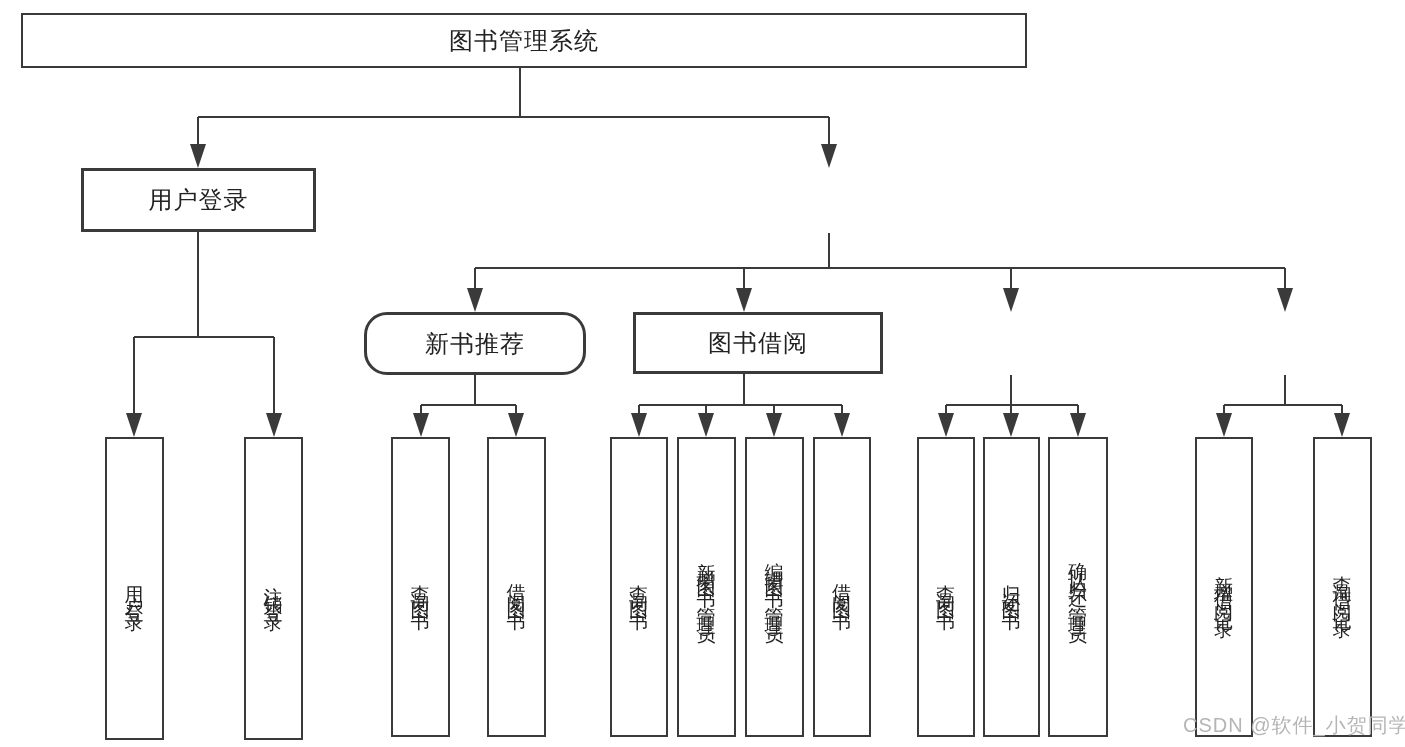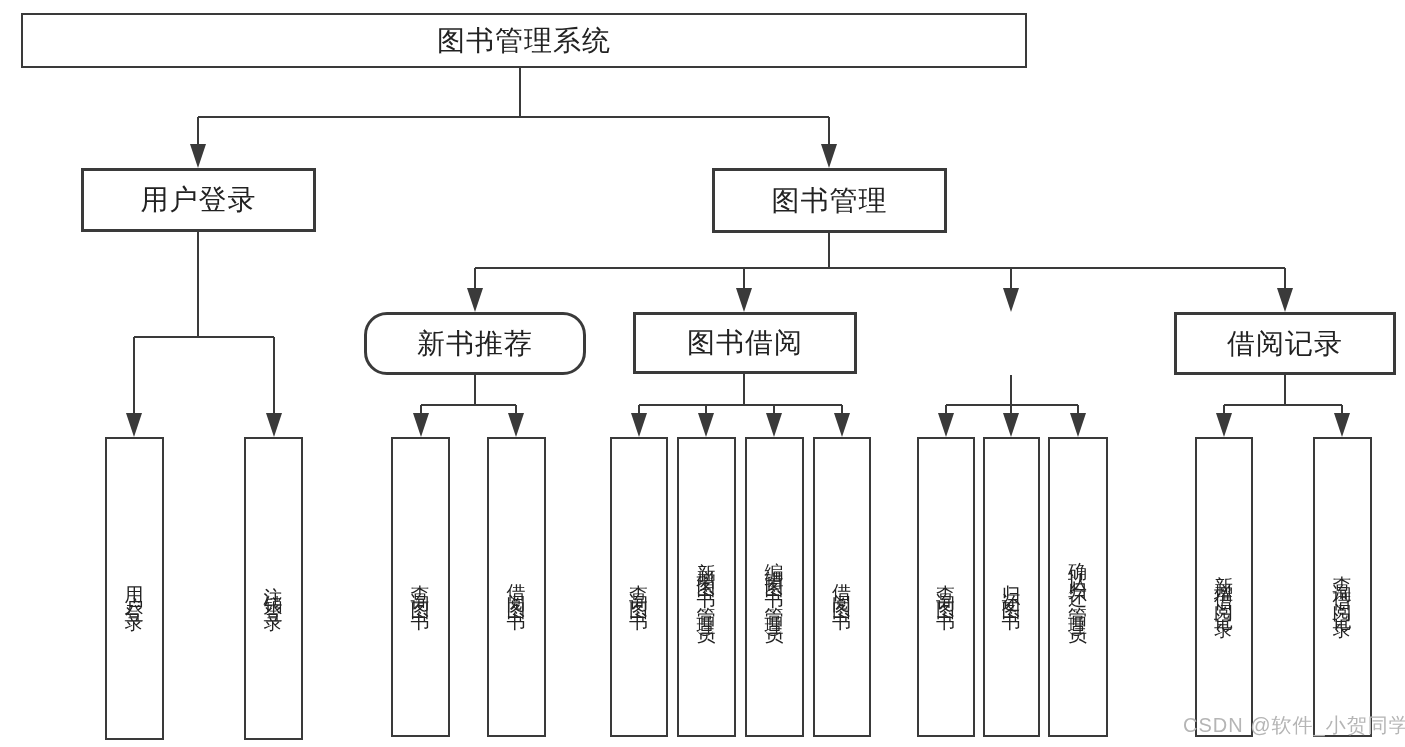--- a/index.html
+++ b/index.html
@@ -4,21 +4,21 @@
 <style>
   html,body{margin:0;padding:0;background:#fff;}
   body{font-family:"Liberation Sans","DejaVu Sans",sans-serif;}
   .canvas{position:relative;width:1405px;height:747px;background:#ffffff;overflow:hidden;}
   .layer{position:absolute;left:0;top:0;width:1405px;height:747px;}
   .hbox{
     position:absolute;
     border:3px solid #3a3a3a;
     background:#ffffff;
     display:flex;align-items:center;justify-content:center;
-    font-size:28px;color:#222222;
+    font-size:24px;color:#222222;
     letter-spacing:1px;
     box-sizing:border-box;
     z-index:2;
   }
   .hbox.root{border-width:2px;}
   .vbox{
     position:absolute;
     border:2px solid #3a3a3a;
     background:#ffffff;
     display:flex;align-items:center;justify-content:center;
@@ -96,32 +96,26 @@
     </g>
   </svg>
 
   <div class="hbox root" style="left:21px;top:13px;width:1006px;height:55px;">
     <span>图书管理系统</span>
   </div>
 
   <div class="hbox" style="left:81px;top:168px;width:235px;height:64px;">
     <span>用户登录</span>
   </div>
-  <div class="hbox" style="left:712px;top:168px;width:235px;height:65px;">
-    <span>图书管理</span>
-  </div>
 
   <div class="hbox" style="left:364px;top:312px;width:222px;height:63px;border-radius:23px;">
     <span>新书推荐</span>
   </div>
-  <div class="hbox" style="left:633px;top:312px;width:224px;height:62px;">
+  <div class="hbox" style="left:633px;top:312px;width:250px;height:62px;">
     <span>图书借阅</span>
-  </div>
-  <div class="hbox" style="left:1174px;top:312px;width:222px;height:63px;">
-    <span>借阅记录</span>
   </div>
 
   <div class="vbox" style="left:105px;top:437px;width:59px;height:303px;">
     <span>用户登录</span>
   </div>
   <div class="vbox" style="left:244px;top:437px;width:59px;height:303px;">
     <span>注销登录</span>
   </div>
 
   <div class="vbox" style="left:391px;top:437px;width:59px;height:300px;">

